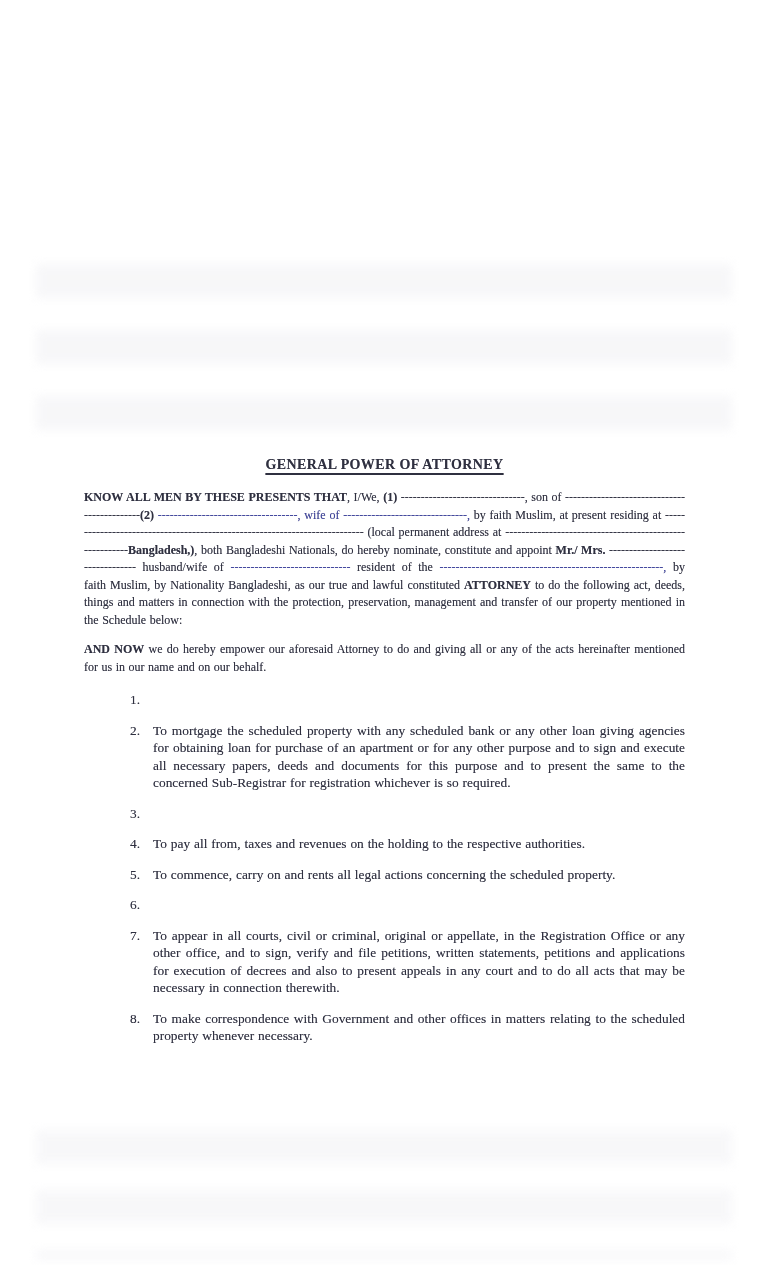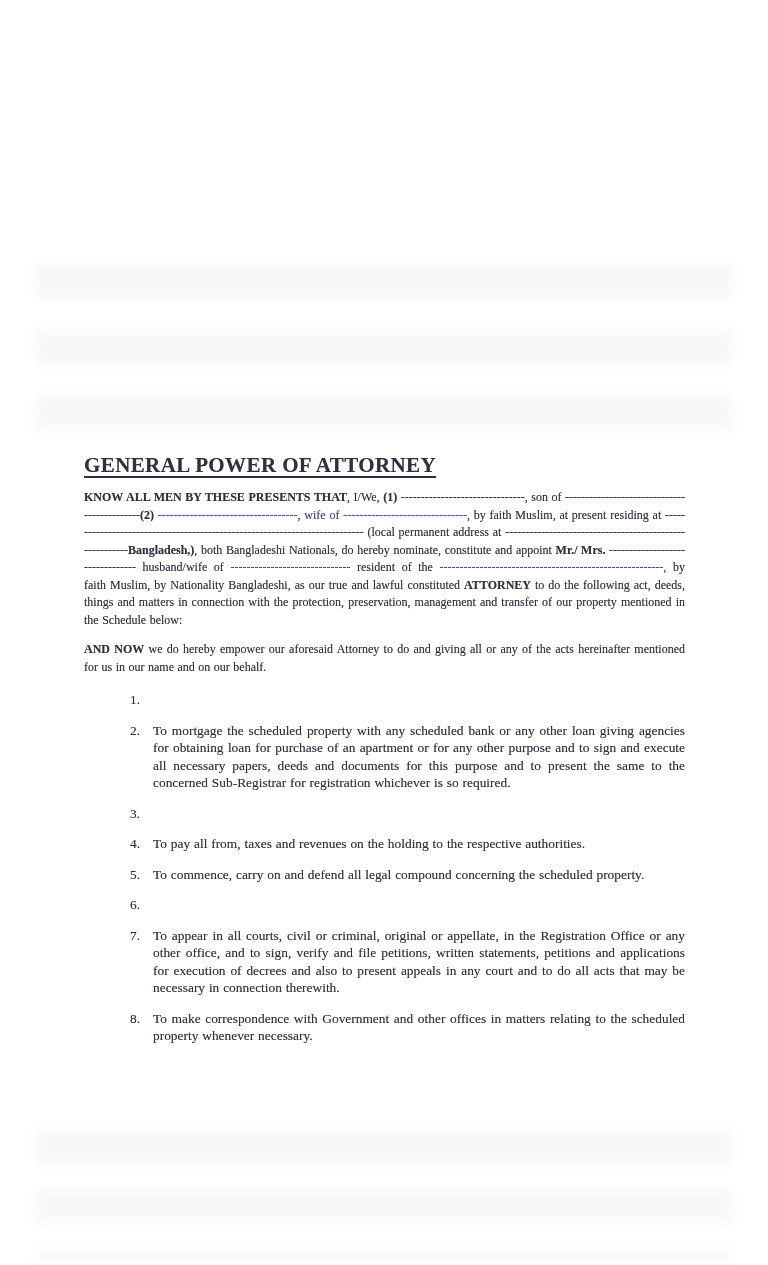--- a/index.html
+++ b/index.html
@@ -14,21 +14,21 @@
   }
   
   .ghost { position:absolute; left:36px; right:36px; opacity:.55; filter:blur(5px); pointer-events:none; }
   .ghost-top    { top:250px;  height:200px;
     background:repeating-linear-gradient(180deg, transparent 0 14px, #f1f1f4 14px 48px, transparent 48px 66px); }
   .ghost-bottom { top:1120px; height:140px;
     background:repeating-linear-gradient(180deg, transparent 0 10px, #f2f2f5 10px 44px, transparent 44px 60px); }
 
   .content { position:absolute; top:452px; left:84px; width:601px; }
 
-  .title { margin:0 0 11px 0; text-align:left; font-size:21px; line-height:26px; font-weight:bold; letter-spacing:.4px; }
+  .title { margin:0 0 11px 0; text-align:center; font-size:14px; line-height:26px; font-weight:bold; letter-spacing:.4px; }
   .title .u { text-decoration:underline; text-decoration-thickness:2px; text-underline-offset:4px; }
 
   .para { margin:0; font-size:12px; line-height:17.5px; text-align:justify; word-spacing:.5px; }
   .para-2 { margin-top:12px; }
 
   .b { font-weight:bold; }
   .ink-blue { color:#3f44a0; }
 
   .powers { margin-top:15px; }
   .power-item { display:flex; margin-bottom:13px; padding-left:46px; font-size:13.4px; line-height:17.5px; }
@@ -59,21 +59,21 @@
         </div>
         <div class="power-item">
           <span class="num">3.</span>
         </div>
         <div class="power-item">
           <span class="num">4.</span>
           <span class="txt">To pay all from, taxes and revenues on the holding to the respective authorities.</span>
         </div>
         <div class="power-item">
           <span class="num">5.</span>
-          <span class="txt">To commence, carry on and defend all legal compound concerning the scheduled property.</span>
+          <span class="txt">To commence, carry on and rents all legal actions concerning the scheduled property.</span>
         </div>
         <div class="power-item">
           <span class="num">6.</span>
         </div>
         <div class="power-item">
           <span class="num">7.</span>
           <span class="txt">To appear in all courts, civil or criminal, original or appellate, in the Registration Office or any other office, and to sign, verify and file petitions, written statements, petitions and applications for execution of decrees and also to present appeals in any court and to do all acts that may be necessary in connection therewith.</span>
         </div>
         <div class="power-item">
           <span class="num">8.</span>

